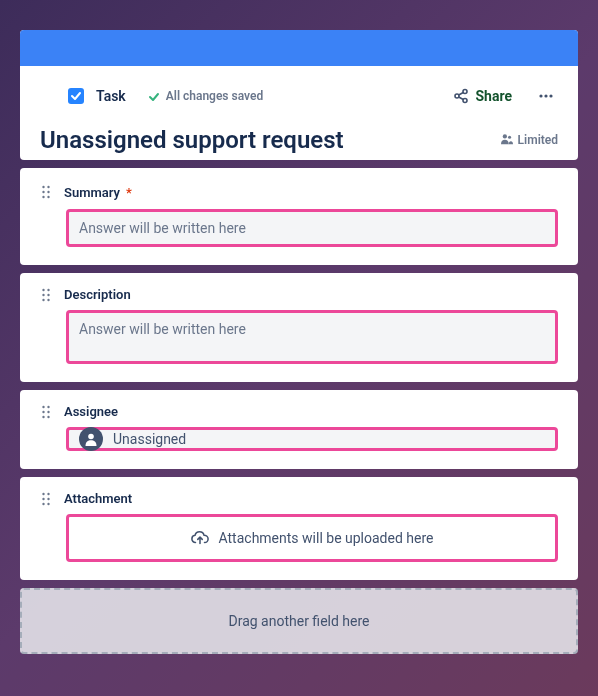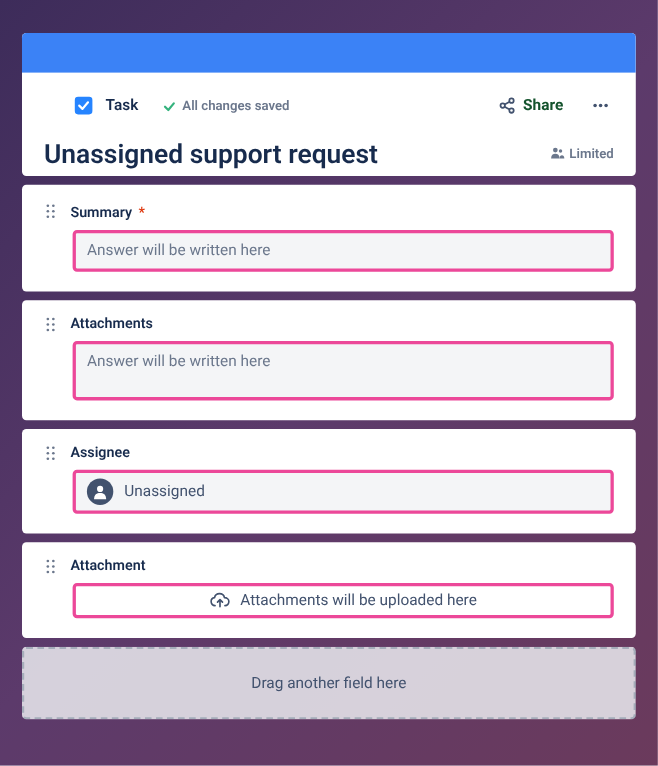--- a/index.html
+++ b/index.html
@@ -136,37 +136,37 @@
     background: #F4F5F7;
     padding: 8px 10px;
     font-size: 14px;
     color: #6B778C;
     display:flex;
     align-items:center;
   }
   .textarea-box { min-height: 54px; align-items:flex-start; }
   .input-box { height: 38px; }
   .assignee-box {
-    height: 40px;
+    height: 24px;
     gap: 10px;
     display: flex;
   }
   .assignee-avatar {
     width: 24px;
     height: 24px;
     border-radius: 50%;
     background: #42526E;
     display:flex;
     align-items:center;
     justify-content:center;
     flex-shrink:0;
   }
   .assignee-text { color: #42526E; }
   .attachment-box {
-    height: 32px;
+    height: 48px;
     background: #fff;
     justify-content: center;
     gap: 10px;
     color: #42526E;
   }
   .dropzone {
     border: 2px dashed #A5ADBA;
     background: rgba(235,236,240,0.85);
     border-radius: 4px;
     height: 66px;
@@ -265,21 +265,21 @@
     <span class="drag-handle">
       <svg width="12" height="14" viewBox="0 0 10 14">
           <circle cx="2.5" cy="2" r="1.2" fill="#6B778C"></circle>
           <circle cx="7.5" cy="2" r="1.2" fill="#6B778C"></circle>
           <circle cx="2.5" cy="7" r="1.2" fill="#6B778C"></circle>
           <circle cx="7.5" cy="7" r="1.2" fill="#6B778C"></circle>
           <circle cx="2.5" cy="12" r="1.2" fill="#6B778C"></circle>
           <circle cx="7.5" cy="12" r="1.2" fill="#6B778C"></circle>
         </svg>
     </span>
-    <span class="field-label">Attachments</span>
+    <span class="field-label">Description</span>
   </div>
   <div class="textarea-box">
     <span>Answer will be written here</span>
   </div>
 </div>
 
 <div class="field-card">
   <div class="field-header">
     <span class="drag-handle">
       <svg width="12" height="14" viewBox="0 0 10 14">

